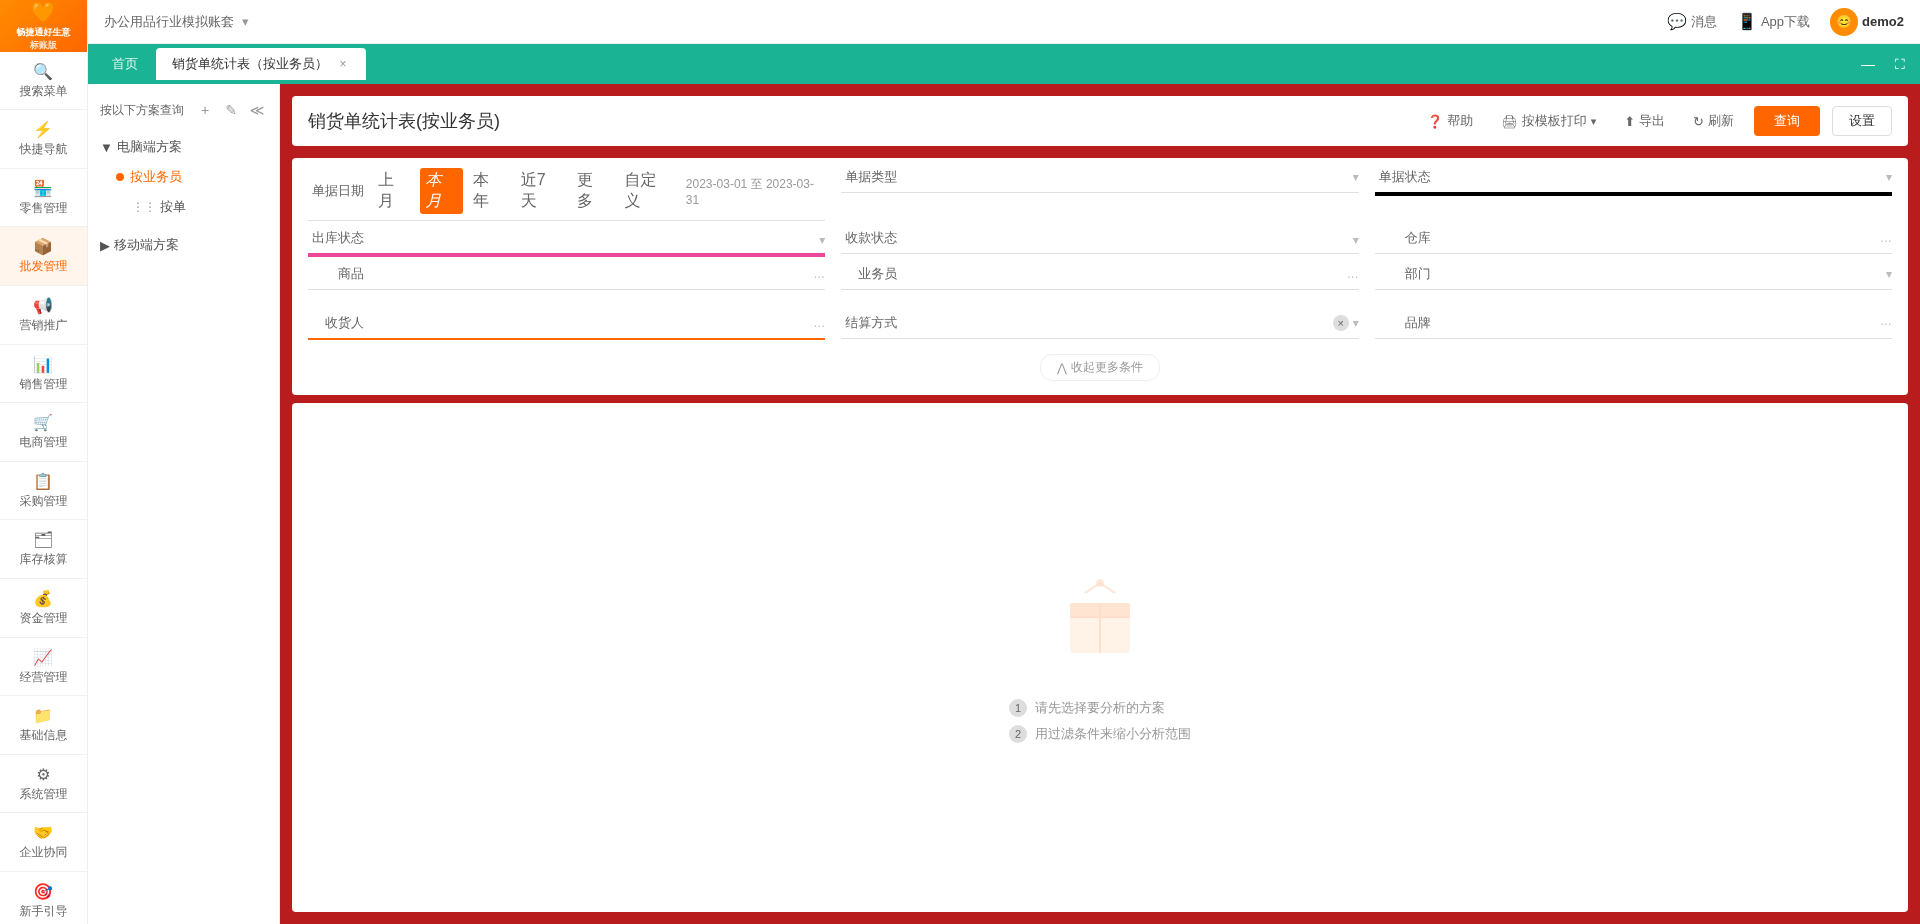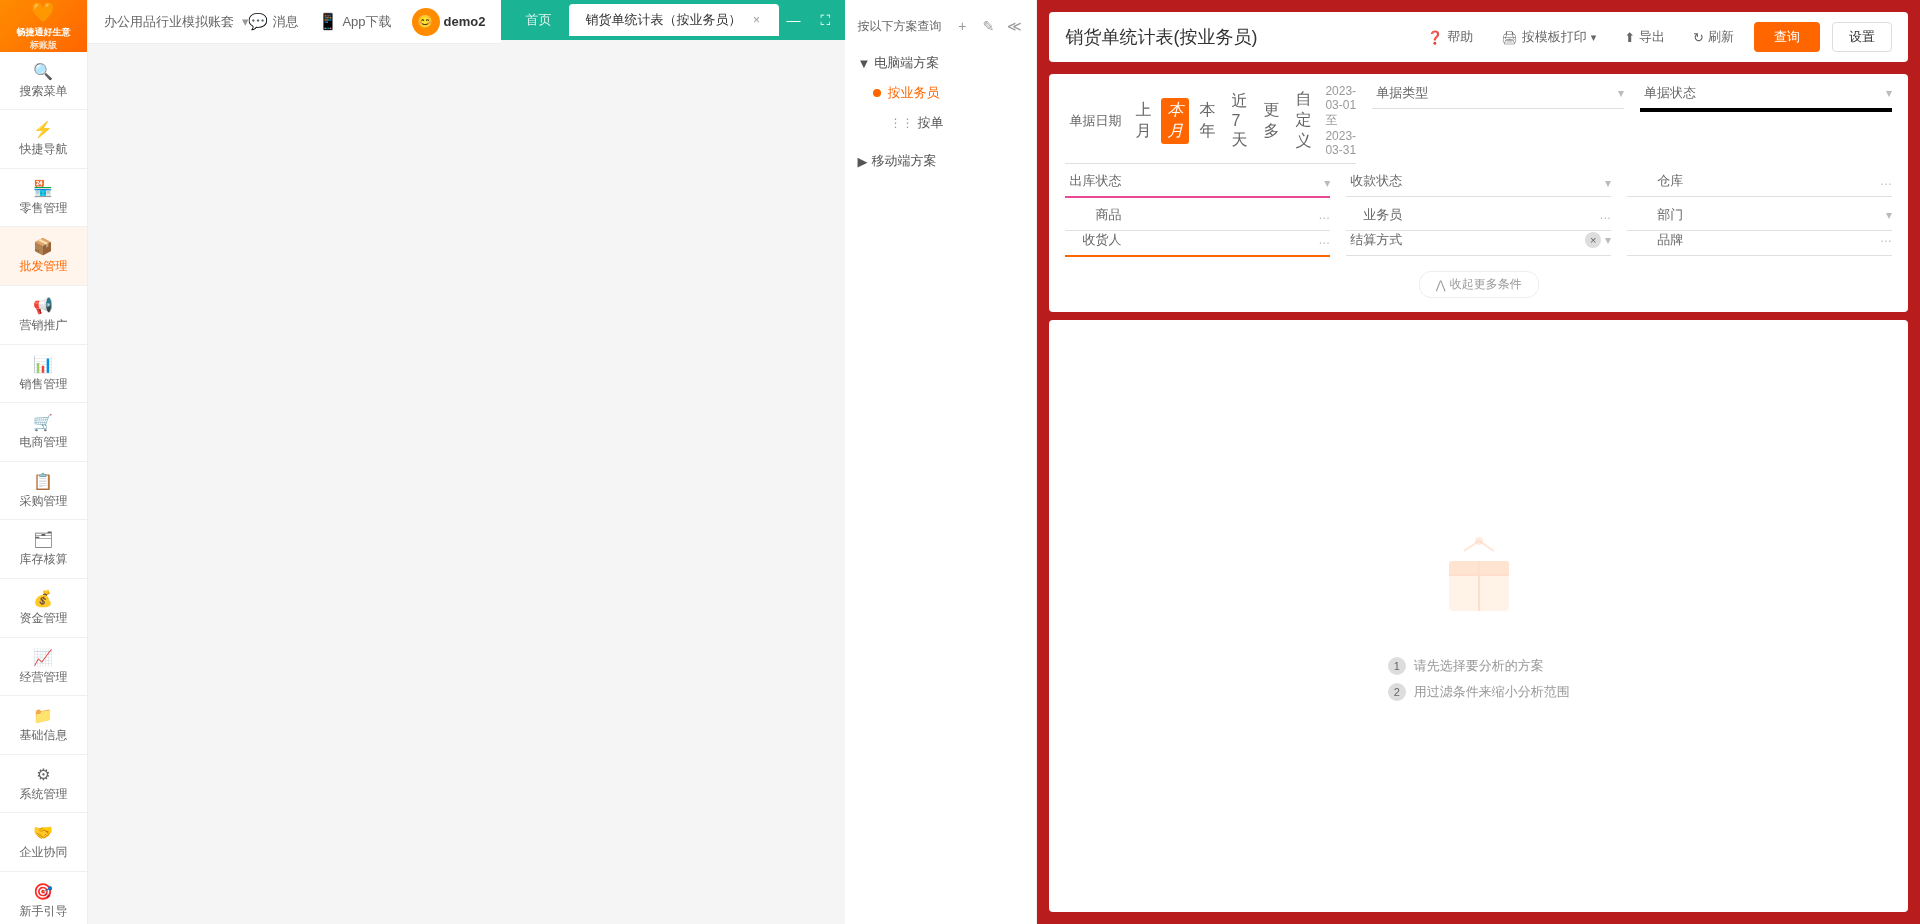--- a/index.html
+++ b/index.html
@@ -44,21 +44,21 @@
       border-bottom: 1px solid #f0f0f0;
     }
     .sidebar-nav-item.active { color: #ff6600; background: #fff5ec; }
     .sidebar-nav-item .nav-icon { font-size: 16px; margin-bottom: 3px; }
     .sidebar-nav-item .nav-label { text-align: center; line-height: 1.3; }
 
     
     #main {
       flex: 1;
       display: flex;
-      flex-direction: row;
+      flex-direction: column;
       overflow: hidden;
     }
 
     
     #topbar {
       height: 44px;
       background: #fff;
       display: flex;
       align-items: center;
       justify-content: space-between;
@@ -590,40 +590,40 @@
 
           <div style="display:flex;align-items:center;border-bottom:4px solid #000000;padding-bottom:6px">
             <span class="filter-cell-label">单据状态</span>
             <div style="flex:1"></div>
             <span style="color:#bbb;font-size:12px">▾</span>
           </div>
         </div>
 
         <div class="filter-group" style="margin-bottom:8px">
 
-          <div style="display:flex;align-items:flex-end;border-bottom:2px solid #ec4899;padding-bottom:6px">
+          <div style="display:flex;align-items:flex-end;border-bottom:4px solid #ec4899;padding-bottom:6px">
             <span class="filter-cell-label">出库状态</span>
             <div style="flex:1"></div>
             <span style="color:#bbb;font-size:12px">▾</span>
           </div>
 
           <div style="display:flex;align-items:flex-end;border-bottom:1px solid #e0e0e0;padding-bottom:6px">
             <span class="filter-cell-label">收款状态</span>
             <div style="flex:1"></div>
             <span style="color:#bbb;font-size:12px">▾</span>
           </div>
 
           <div style="display:flex;align-items:center;border-bottom:1px solid #e0e0e0;padding-bottom:6px">
             <span class="filter-cell-label">仓库</span>
             <div style="flex:1"></div>
             <span style="color:#bbb;font-size:12px">…</span>
           </div>
         </div>
 
-        <div class="filter-group" style="margin-bottom:0">
+        <div class="filter-group" style="margin-bottom:24px">
 
           <div style="display:flex;align-items:center;border-bottom:1px solid #e0e0e0;padding-bottom:6px">
             <span class="filter-cell-label">商品</span>
             <div style="flex:1"></div>
             <span style="color:#bbb;font-size:12px">…</span>
           </div>
 
           <div style="display:flex;align-items:center;border-bottom:1px solid #e0e0e0;padding-bottom:6px">
             <span class="filter-cell-label">业务员</span>
             <div style="flex:1"></div>

